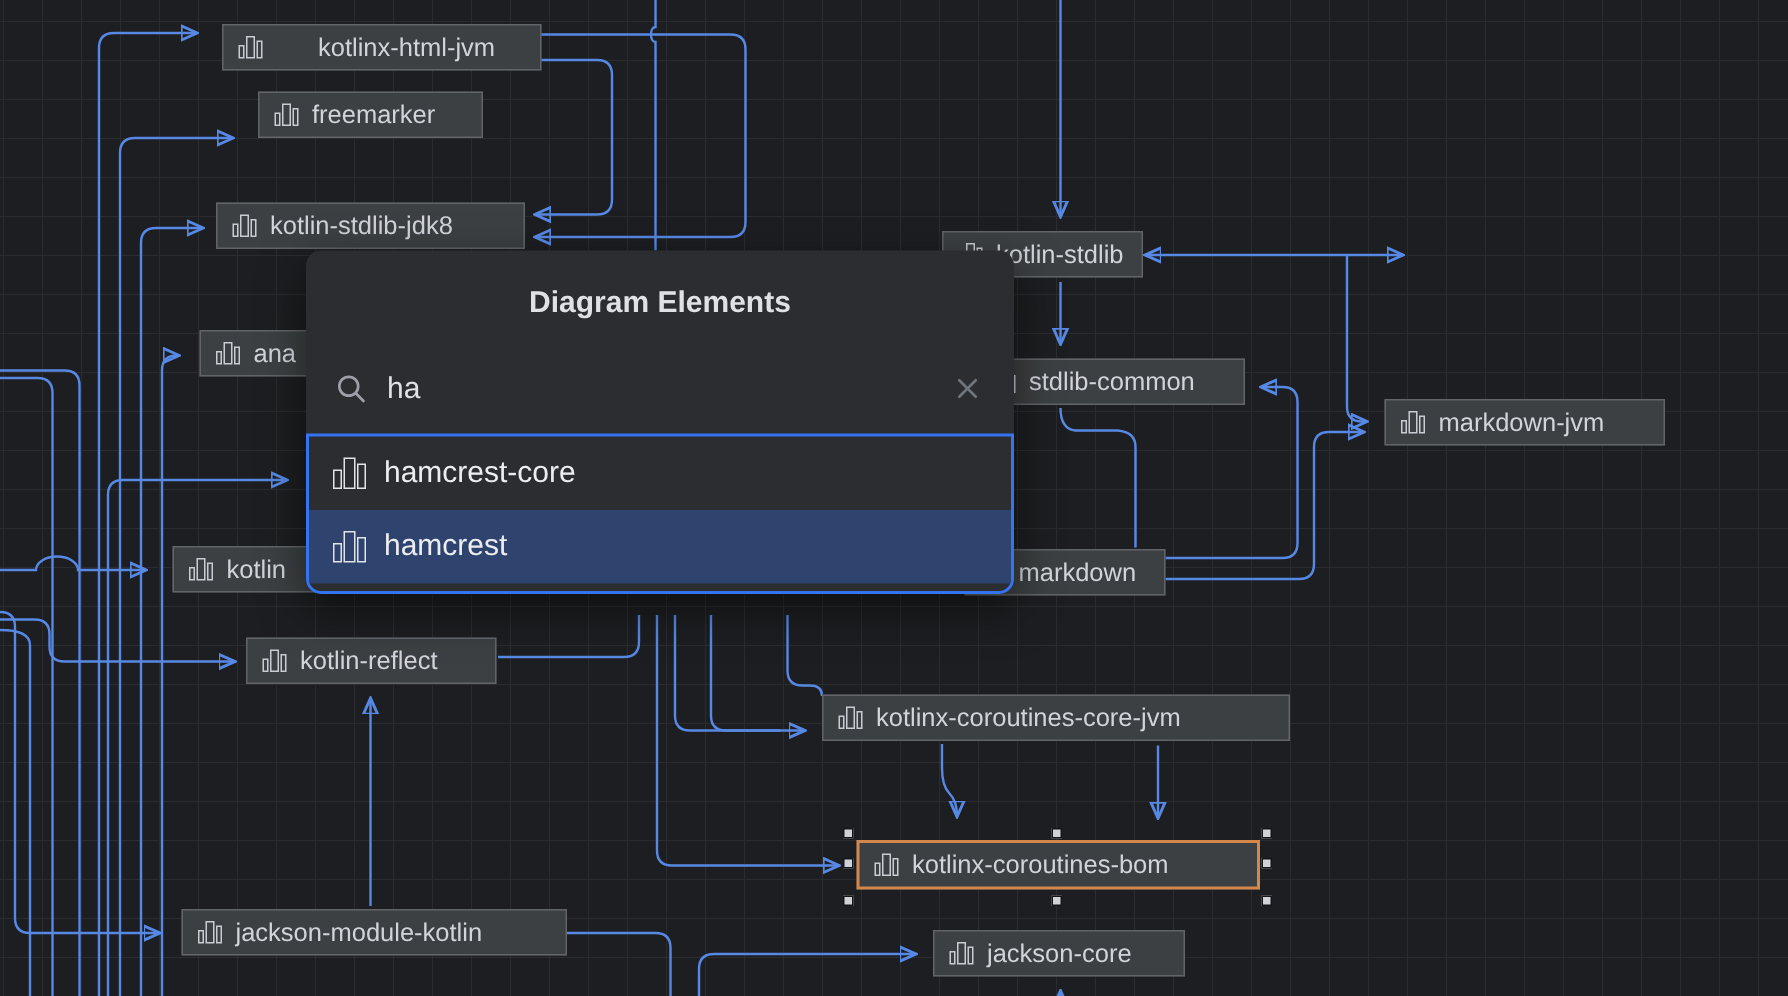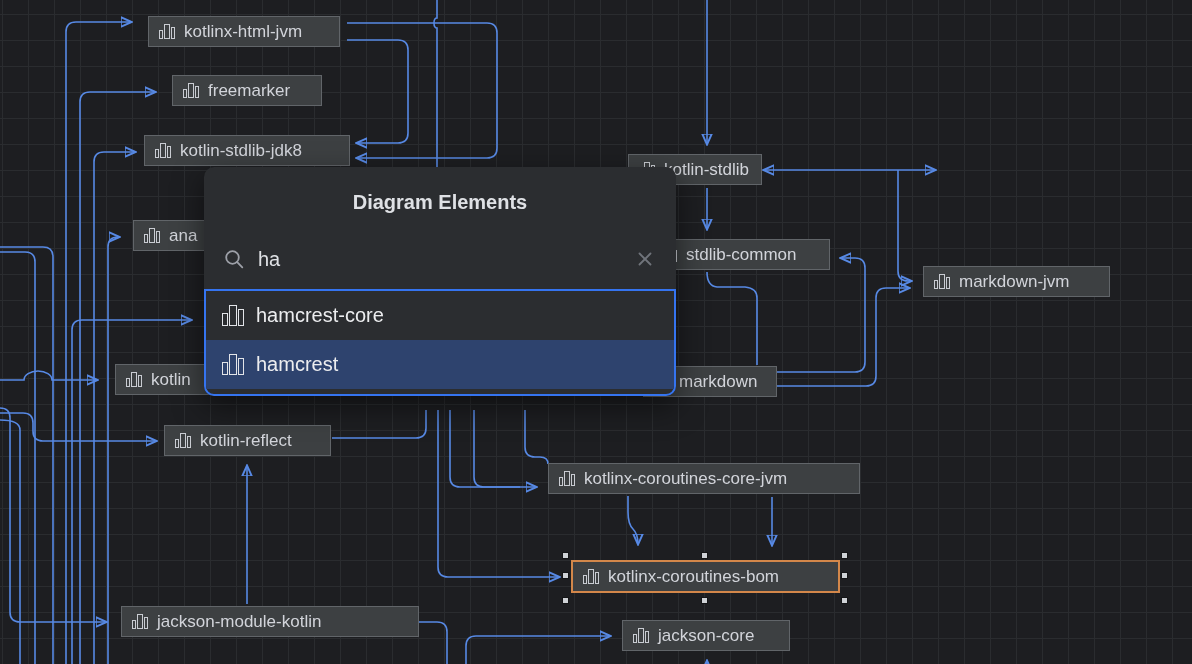--- a/index.html
+++ b/index.html
@@ -98,29 +98,29 @@
     <path d="M 438,410 V 567 Q 438,577 448,577 H 559" marker-end="url(#arr)"></path>
     <path d="M 450,410 V 477 Q 450,487 460,487 H 536" marker-end="url(#arr)"></path>
     <path d="M 474,410 V 477 Q 474,487 484,487 H 520"></path>
     <path d="M 525,410 V 447 Q 525,457 535,457 H 540 Q 548,457 548,464"></path>
 
     <path d="M 378,622 H 437 Q 447,622 447,632 V 664"></path>
     <path d="M 466,664 V 646 Q 466,636 476,636 H 610" marker-end="url(#arr)"></path>
     <path d="M 707,664 V 661" marker-end="url(#arr)"></path>
   </svg>
 
-  <div class="node" style="left:148px;top:16px;width:192px;">
+  <div class="node" style="left:148px;top:16px;width:213px;gap:28px;">
     <span class="lib-icon">
         <i class="b1"></i>
         <i class="b2"></i>
         <i class="b3"></i>
       </span>
     <span>kotlinx-html-jvm</span>
   </div>
-  <div class="node" style="left:172px;top:75px;width:150px;">
+  <div class="node" style="left:172px;top:61px;width:150px;">
     <span class="lib-icon">
         <i class="b1"></i>
         <i class="b2"></i>
         <i class="b3"></i>
       </span>
     <span>freemarker</span>
   </div>
   <div class="node" style="left:144px;top:135px;width:206px;">
     <span class="lib-icon">
         <i class="b1"></i>
@@ -194,21 +194,21 @@
     <span>kotlinx-coroutines-core-jvm</span>
   </div>
   <div class="node selected" style="left:571px;top:560px;width:269px;height:33px;">
     <span class="lib-icon">
         <i class="b1"></i>
         <i class="b2"></i>
         <i class="b3"></i>
       </span>
     <span>kotlinx-coroutines-bom</span>
   </div>
-  <div class="node" style="left:121px;top:606px;width:298px;">
+  <div class="node" style="left:121px;top:606px;width:257px;">
     <span class="lib-icon">
         <i class="b1"></i>
         <i class="b2"></i>
         <i class="b3"></i>
       </span>
     <span>jackson-module-kotlin</span>
   </div>
   <div class="node" style="left:622px;top:620px;width:168px;">
     <span class="lib-icon">
         <i class="b1"></i>

